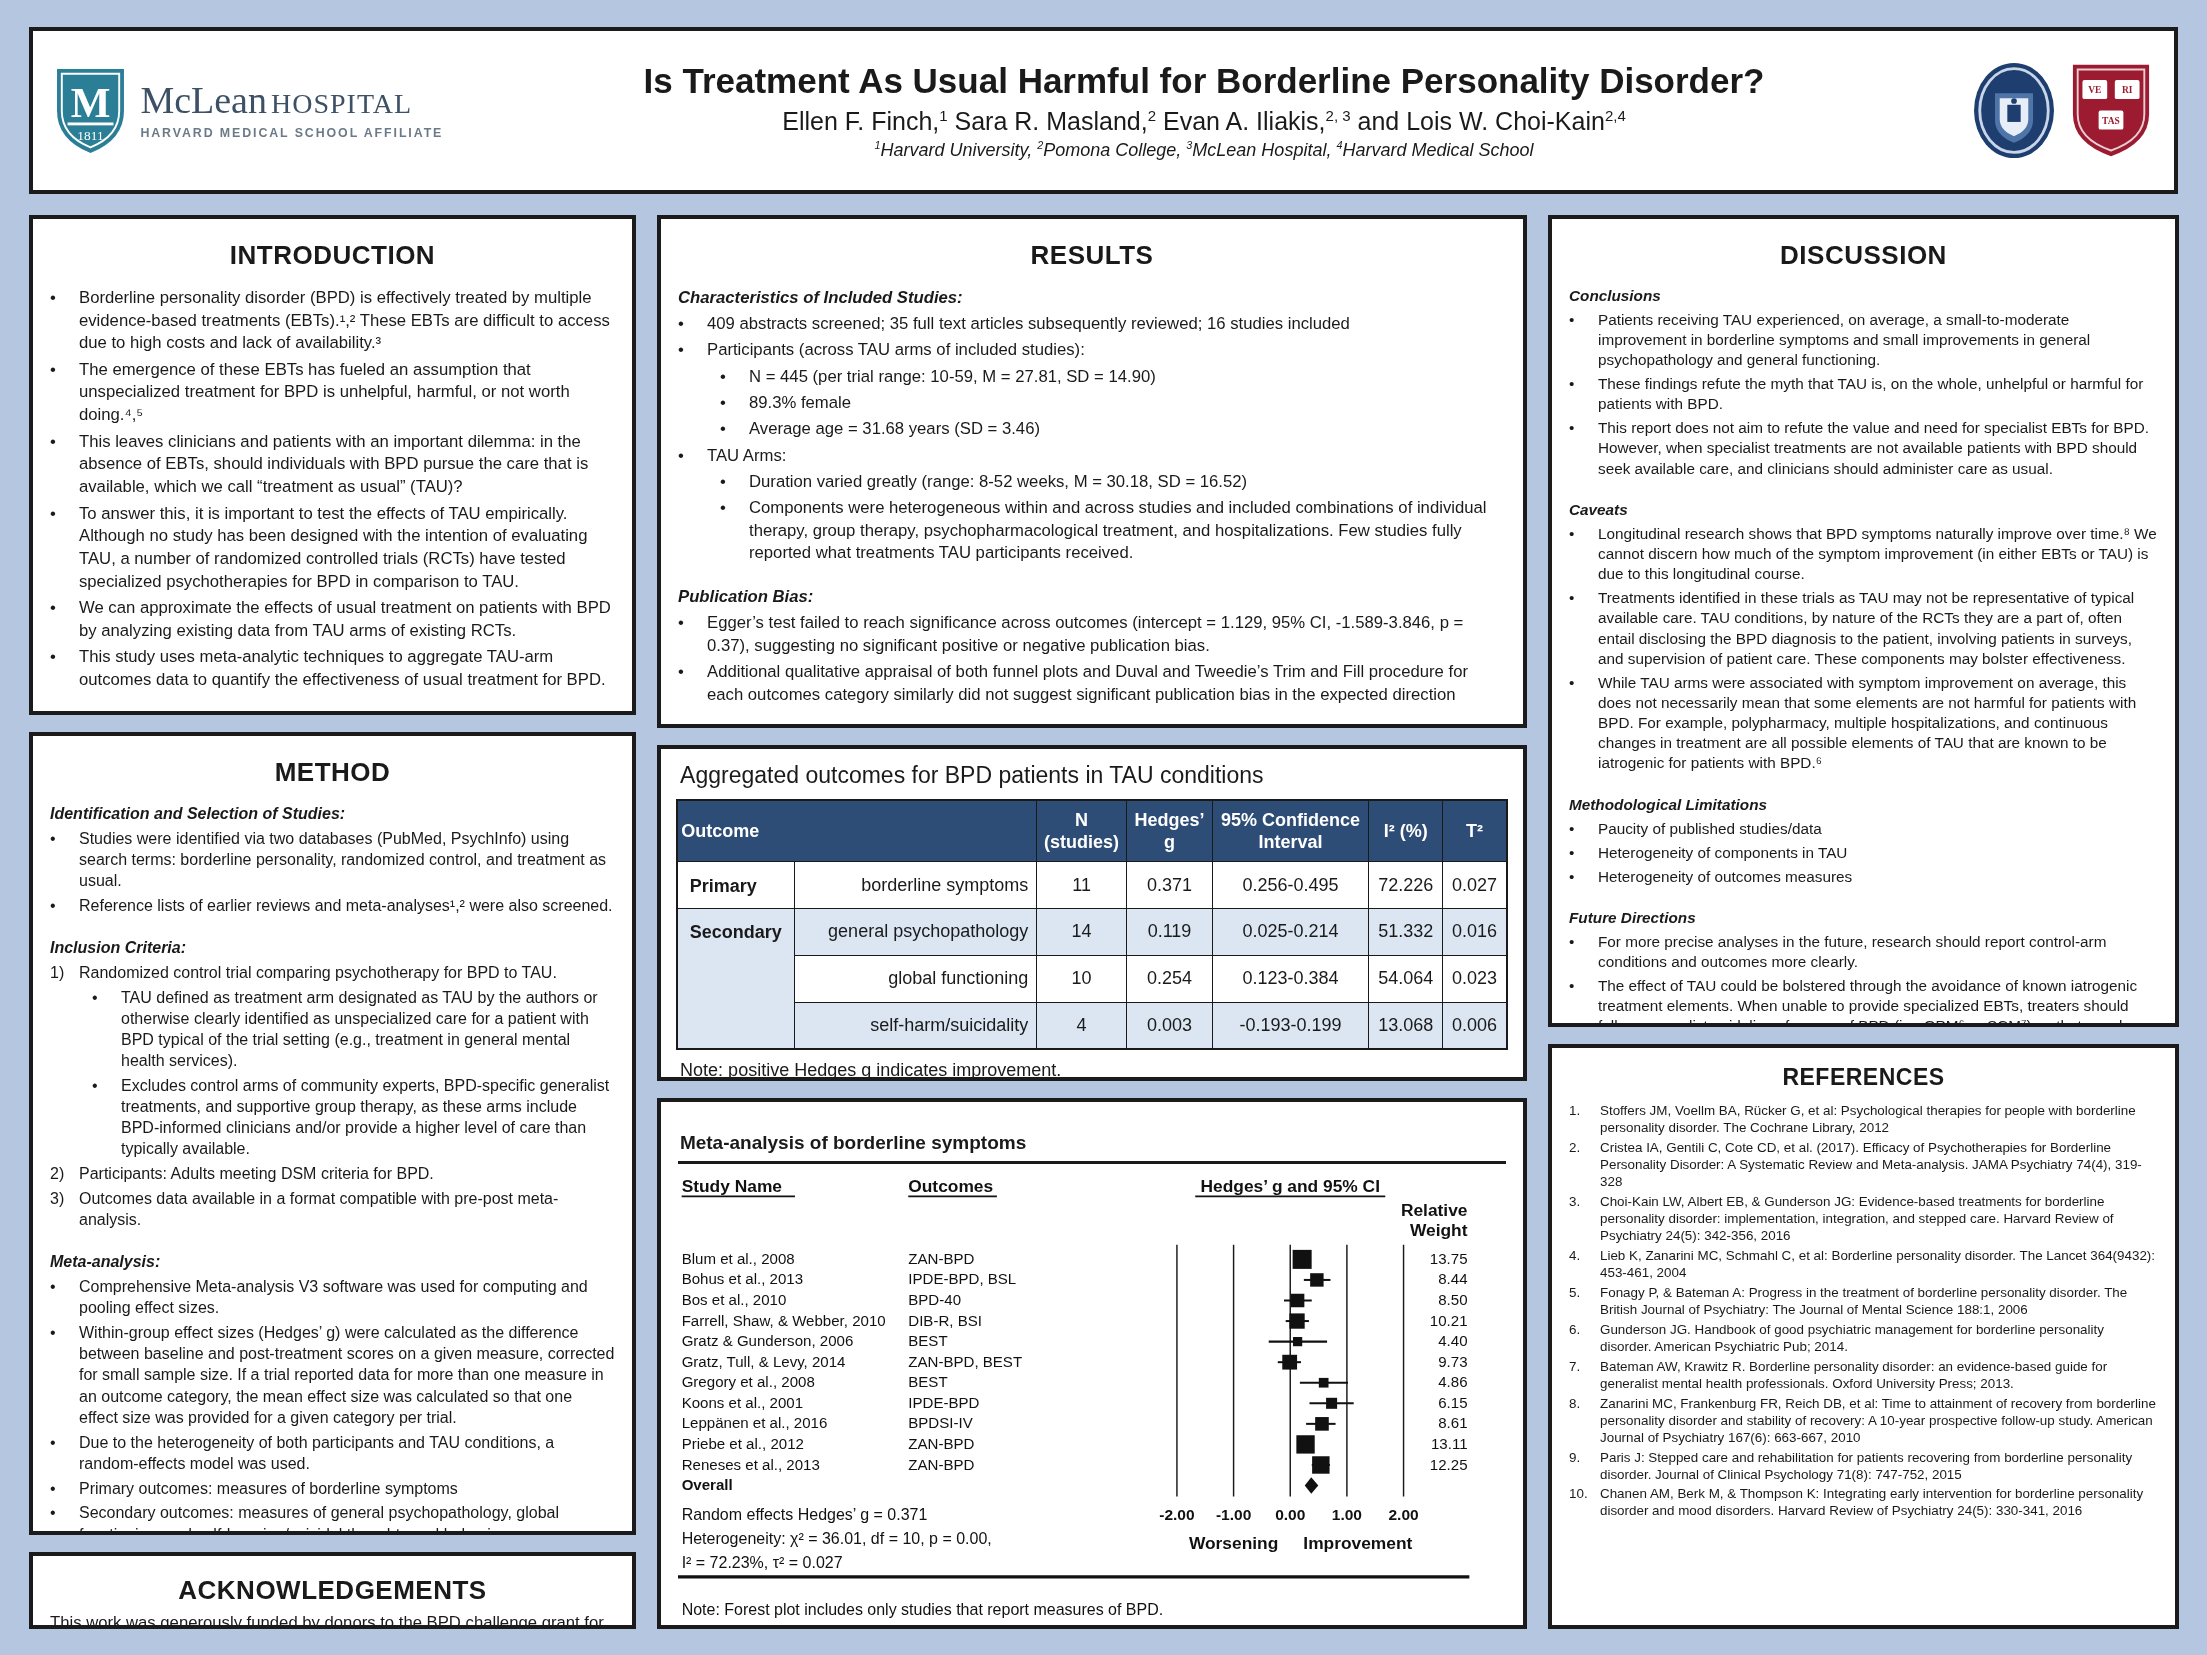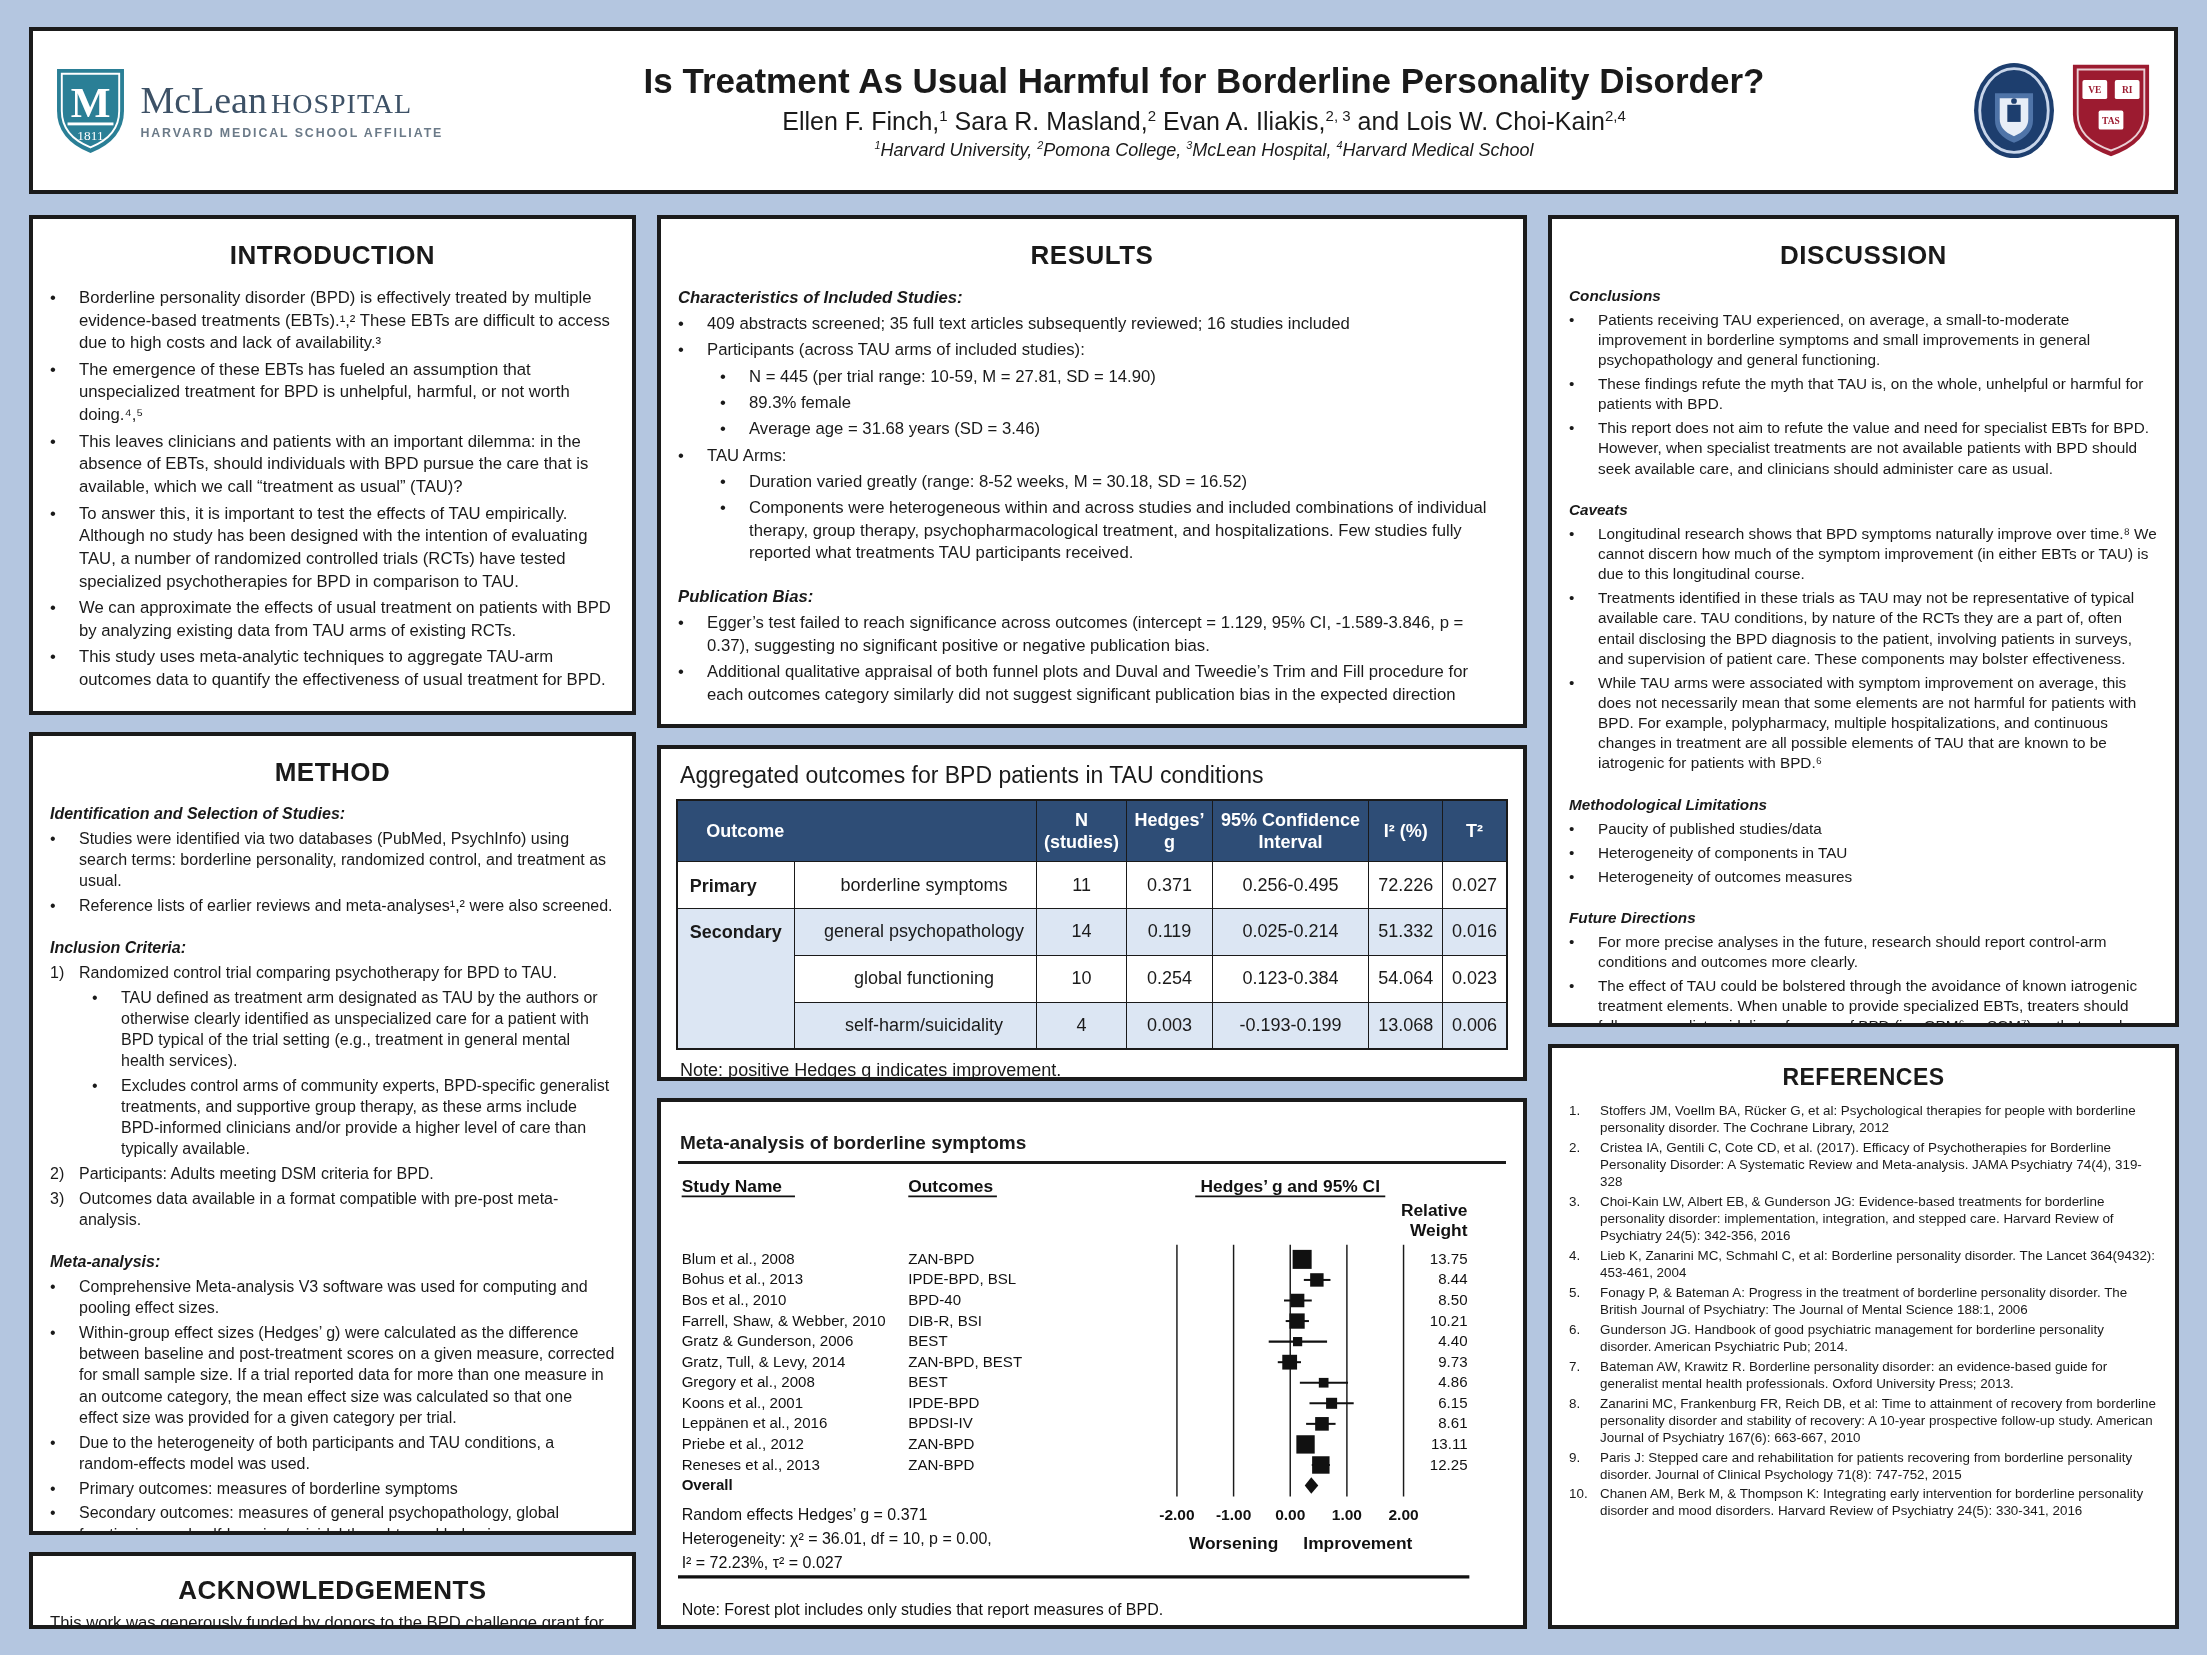--- a/index.html
+++ b/index.html
@@ -46,23 +46,23 @@
   .ack-panel .ack-text { font-size:16.7px; line-height:1.35; }
 
   .results-panel { height:522px; font-size:16.7px; line-height:1.35; }
 
   
   .table-panel { height:342px; padding:11.5px 15.3px; }
   .tcaption { font-size:23px; margin:1.9px 0 9.6px 3.8px; }
   table.otable { width:100%; border-collapse:collapse; border:2.9px solid #1a1a1a; }
   .otable th, .otable td { border:1.5px solid #1a1a1a; }
   .otable thead th { background:#2e4d76; color:#fff; font-weight:bold; white-space:pre-line; padding:7.6px 5.7px; font-size:18px; line-height:1.25; }
-  .otable thead th.outcome-h { text-align:left; padding-left:28px; }
+  .otable thead th.outcome-h { text-align:left; padding-left:3px; }
   .otable tbody td { padding:12.4px 7.6px; font-size:18px; text-align:center; }
-  .otable tbody td.outcome { text-align:center; padding-left:25px; }
+  .otable tbody td.outcome { text-align:right; padding-left:25px; }
   .otable tbody th.group { text-align:left; padding-left:11.5px; font-size:18px; width:117px; background:#fff; vertical-align:top; padding-top:13.4px; }
   .otable tr.alt td { background:#dce6f3; }
   .otable th.group.galt { background:#dce6f3; }
   .tnote { font-size:18px; margin:9.6px 0 0 3.8px; }
 
   
   .forest-panel { height:540px; padding:11.5px 17px; }
   .ftitle { font-size:19px; font-weight:bold; padding:1.9px 0 7.6px 1.9px; border-bottom:3.8px solid #1a1a1a;margin-top:16px; }
   .forest-svg-wrap { margin-top:3.8px; }
   svg.forest { width:795px; height:auto; display:block; }

